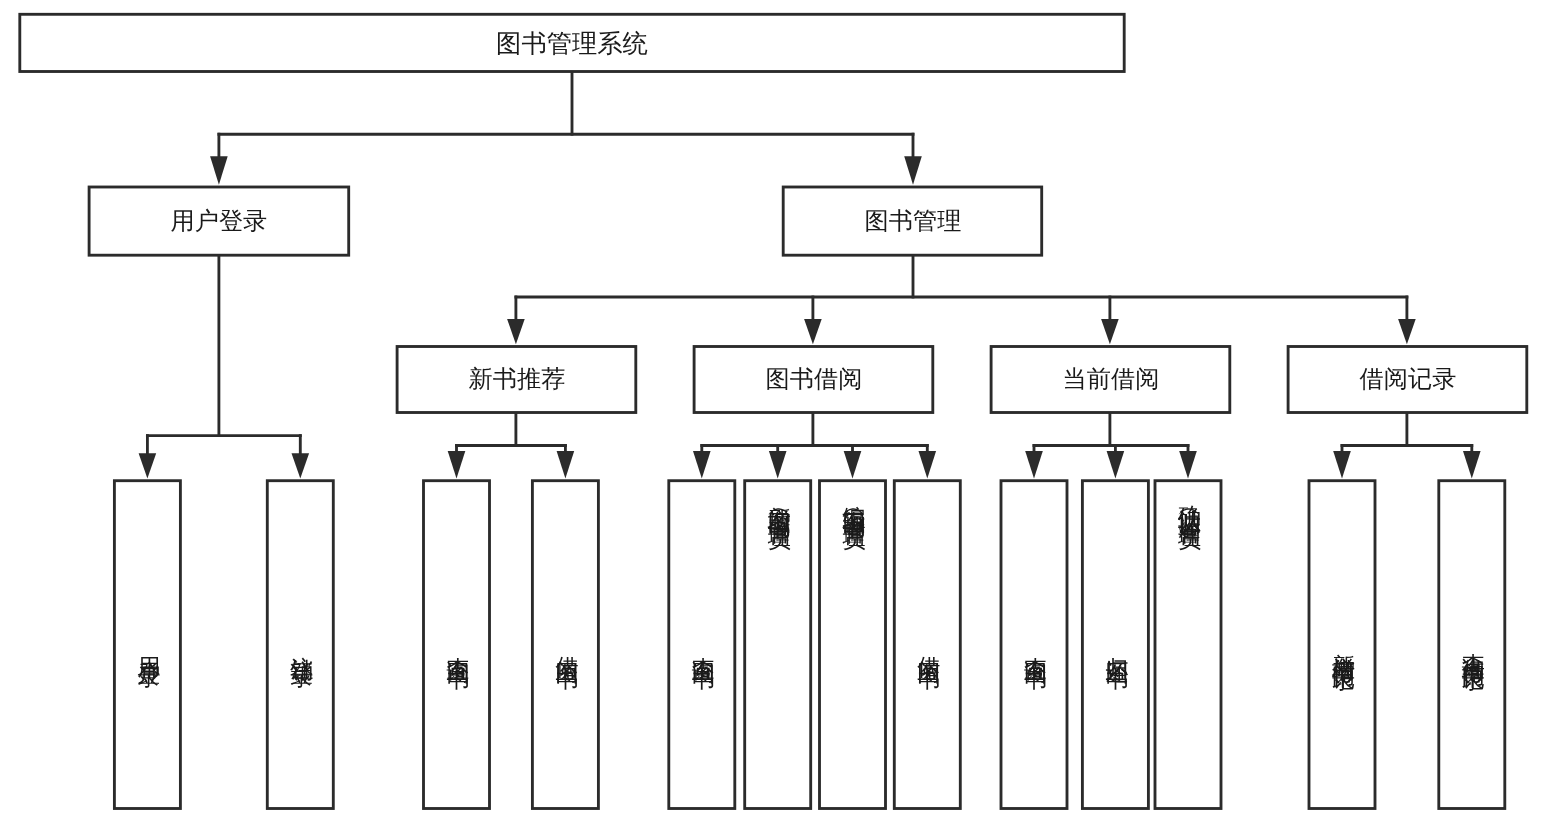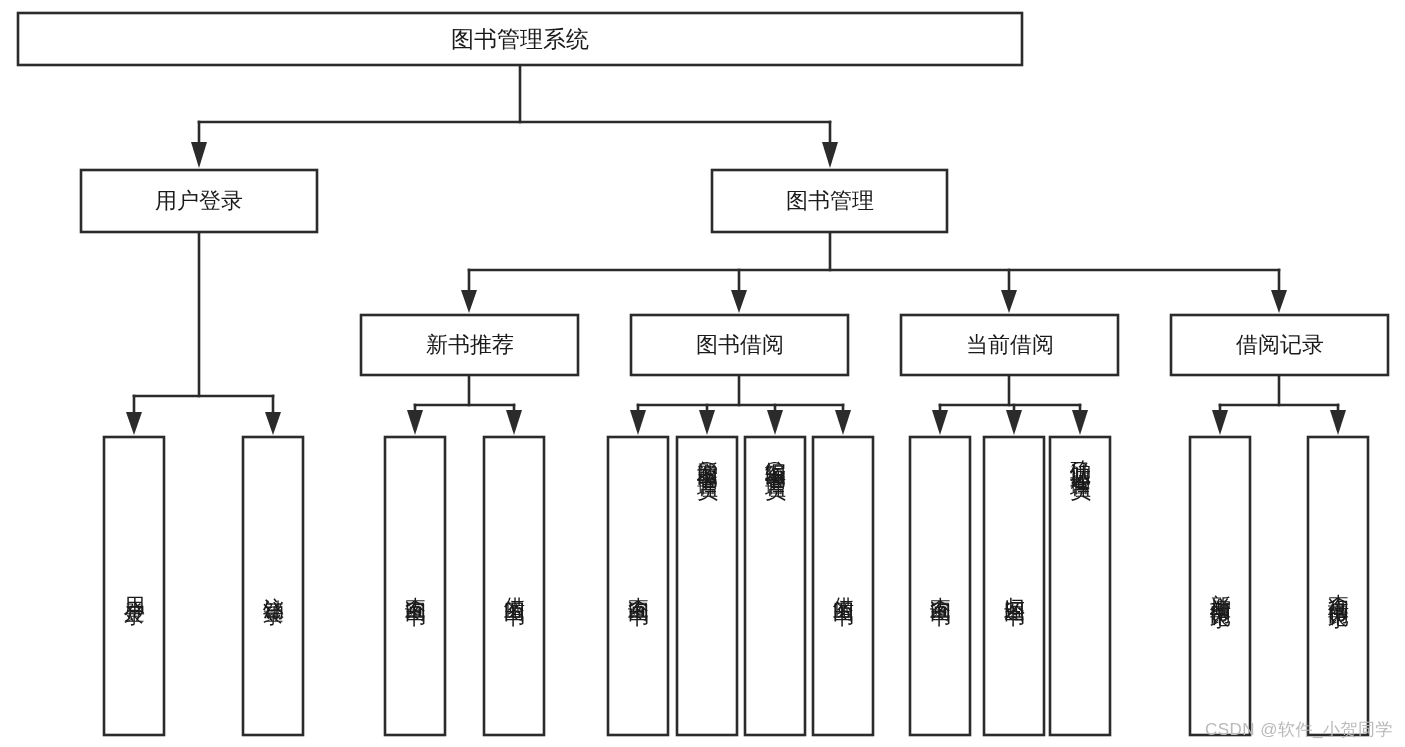--- a/index.html
+++ b/index.html
@@ -225,15 +225,14 @@
   <div class="leaf-label" style="left:910px; top:437px; width:60px; height:298px; justify-content:center;">查询图书</div>
 
   <div class="leaf-label" style="left:984px; top:437px; width:60px; height:298px; justify-content:center;">归还图书</div>
 
   <div class="leaf-label" style="left:1050px; top:443px; width:60px; height:292px; justify-content:flex-start;">确认归还（管理员）</div>
 
   <div class="leaf-label" style="left:1190px; top:437px; width:60px; height:298px; justify-content:center;">新增借阅记录</div>
 
   <div class="leaf-label" style="left:1308px; top:437px; width:60px; height:298px; justify-content:center;">查询借阅记录</div>
 
-  <div class="watermark">CSDN @软件_小贺同学</div>
 
 </div>
 
 </body></html>

